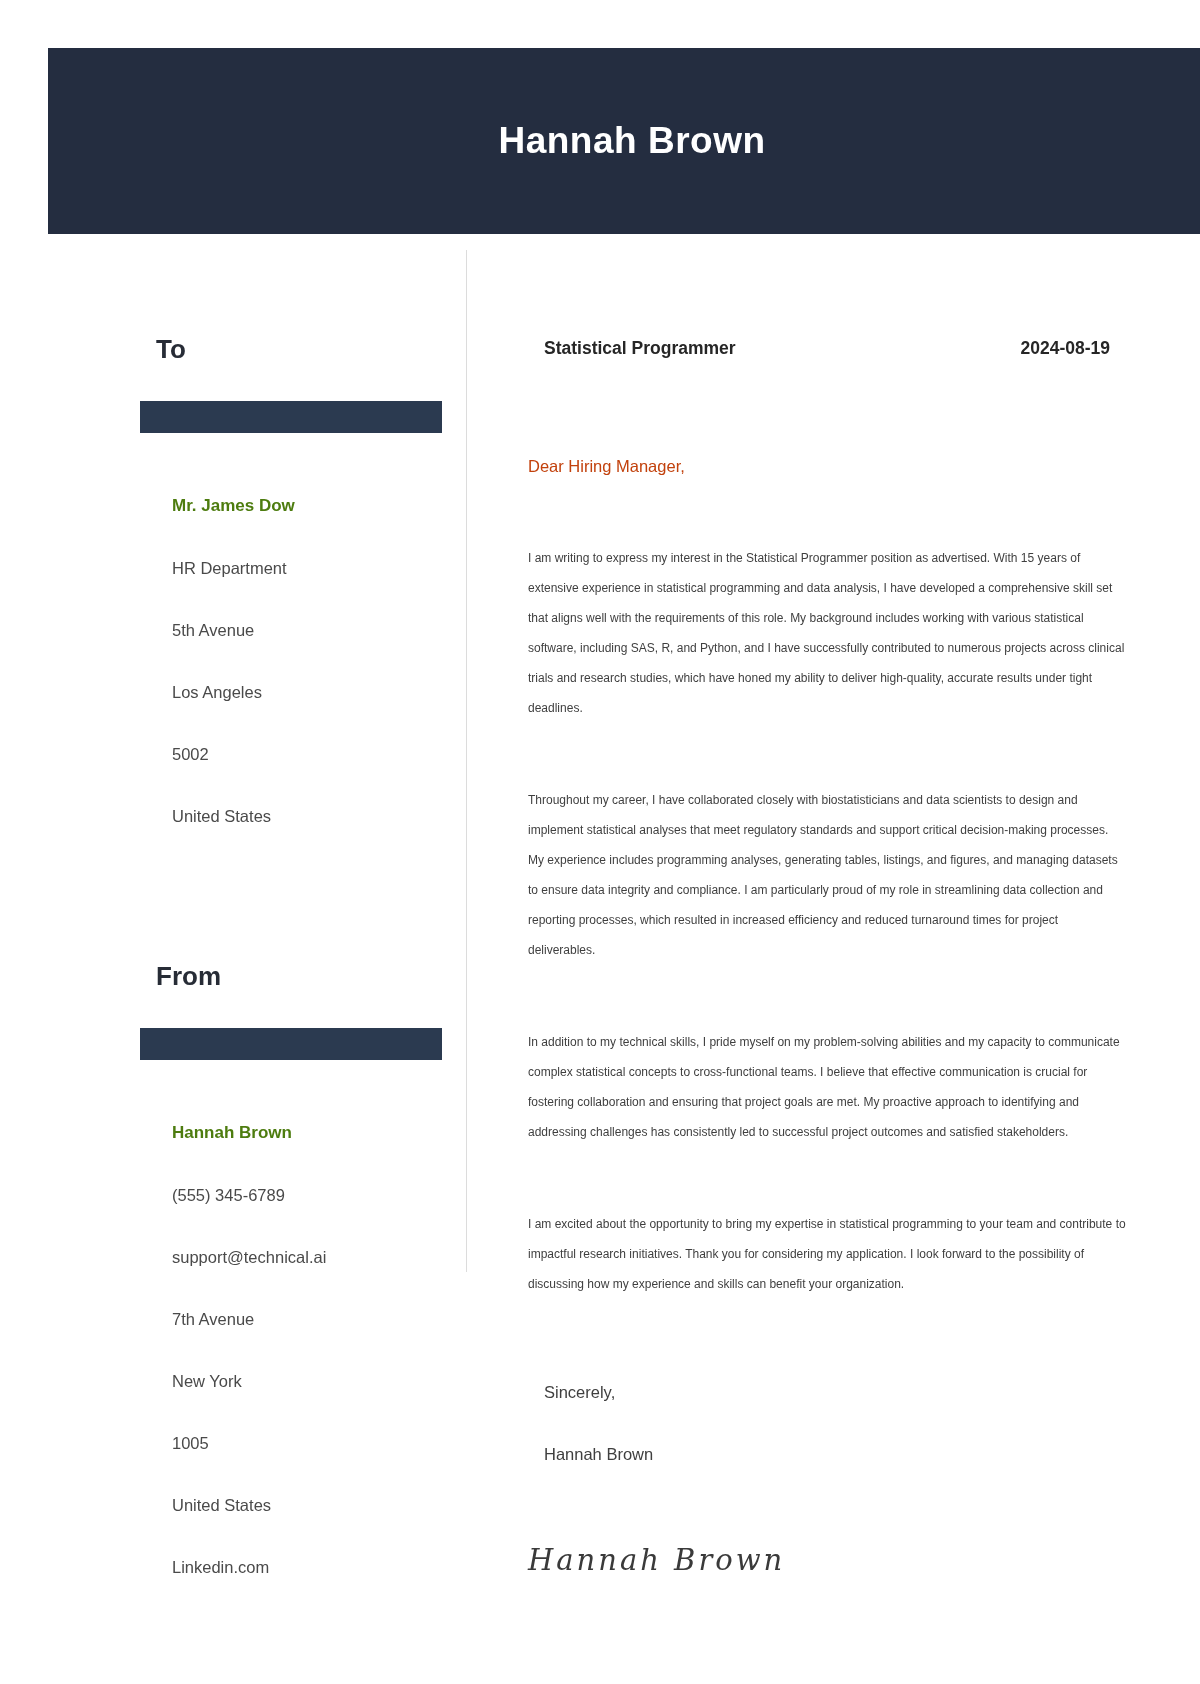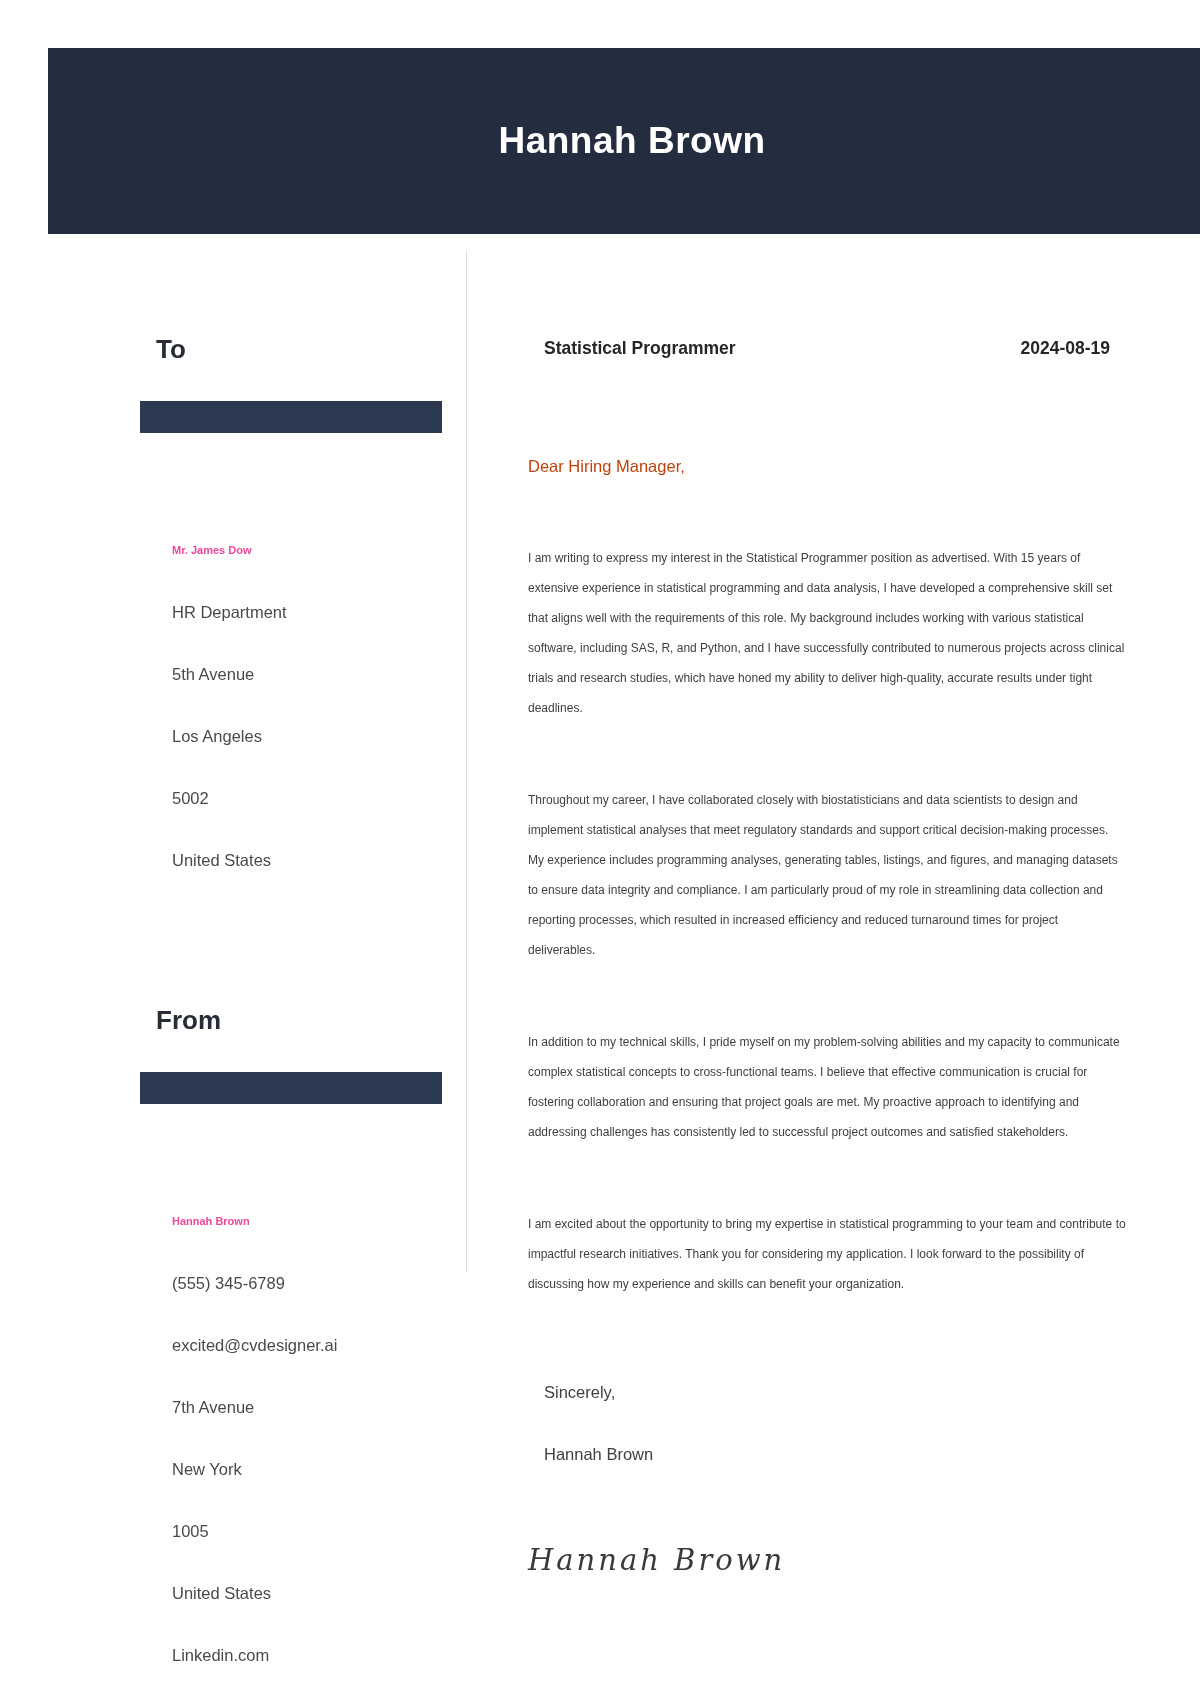--- a/index.html
+++ b/index.html
@@ -53,23 +53,22 @@
     border: none;
     margin-bottom: 26px;
   }
   .contact p {
     font-size: 16.5px;
     line-height: 30px;
     color: #4a4a4a;
   }
   .contact p.contact-name {
     font-weight: 700;
-    color: #ec4899;
-    font-size: 11px;
-    margin-top: 44px;
+    color: #4d7c0f;
+    font-size: 17px;
   }
 
   
   .letter {
     flex: 1;
     padding: 56px 58px 0 45px;
   }
   .title-row {
     display: flex;
     justify-content: space-between;
@@ -136,21 +135,21 @@
           <p>United States</p>
         </div>
       </section>
 
       <section class="section">
         <h2>From</h2>
         <div class="rule"></div>
         <div class="contact">
           <p class="contact-name">Hannah Brown</p>
           <p>(555) 345-6789</p>
-          <p>excited@cvdesigner.ai</p>
+          <p>support@technical.ai</p>
           <p>7th Avenue</p>
           <p>New York</p>
           <p>1005</p>
           <p>United States</p>
           <p>Linkedin.com</p>
         </div>
       </section>
 
     </aside>
 

